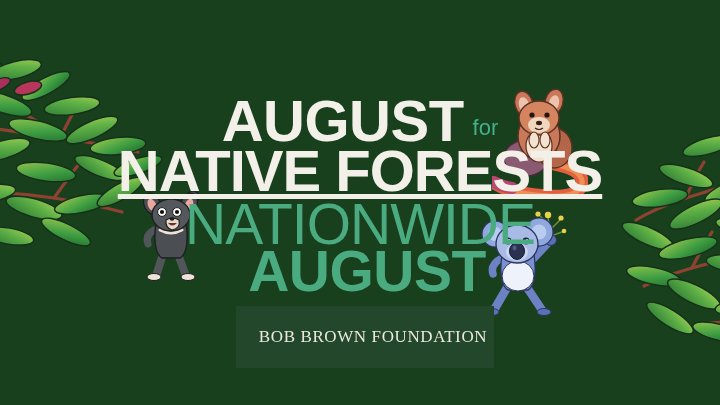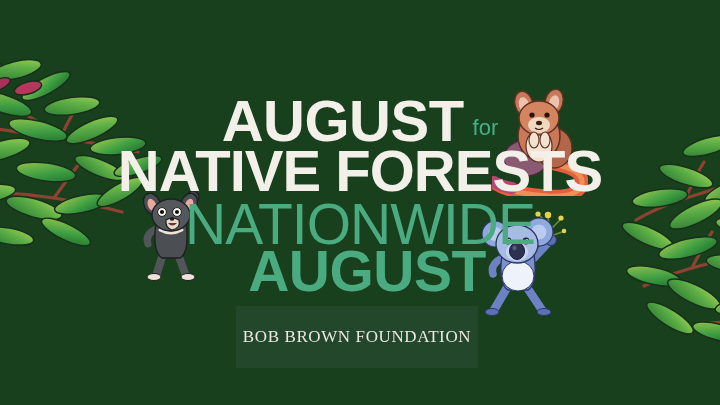--- a/index.html
+++ b/index.html
@@ -33,38 +33,38 @@
   }
   #line-rally .for{
     font-size:22px;color:#44b089;font-weight:400;
     letter-spacing:0px;margin-left:9px;vertical-align:6px;
   }
 
   #line-forests{top:142px;}
   #line-forests .big{
     font-size:58px;color:#f2f0e9;font-weight:700;
     letter-spacing:-1px;
-    display:inline-block;transform:scaleX(1.0);
+    display:inline-block;transform:scaleX(1.0);text-decoration:underline;
   }
 
   #line-nationwide{top:196px;}
   #line-nationwide .big{
     font-size:57px;color:#4aab81;font-weight:400;letter-spacing:-1px;
   }
 
   #line-august{top:243px;}
   #line-august .big{
     font-size:57px;color:#4aab81;font-weight:700;letter-spacing:-0.5px;margin-left:14px;
   }
 
   
   #footer-plaque{
     position:absolute;left:236px;top:306px;width:242px;height:62px;
     background:#22472a;
-    display:flex;align-items:center;justify-content:center;
+    display:flex;align-items:center;justify-content:center;padding-left:16px;
   }
   #footer-plaque .org{
     font-family:"Liberation Serif",serif;
     font-size:17px;letter-spacing:0.6px;color:#eceadf;
     white-space:nowrap;
   }
 
   
   .character{position:absolute;pointer-events:none;}
   #char-bettong{left:492px;top:84px;width:96px;height:112px;}

